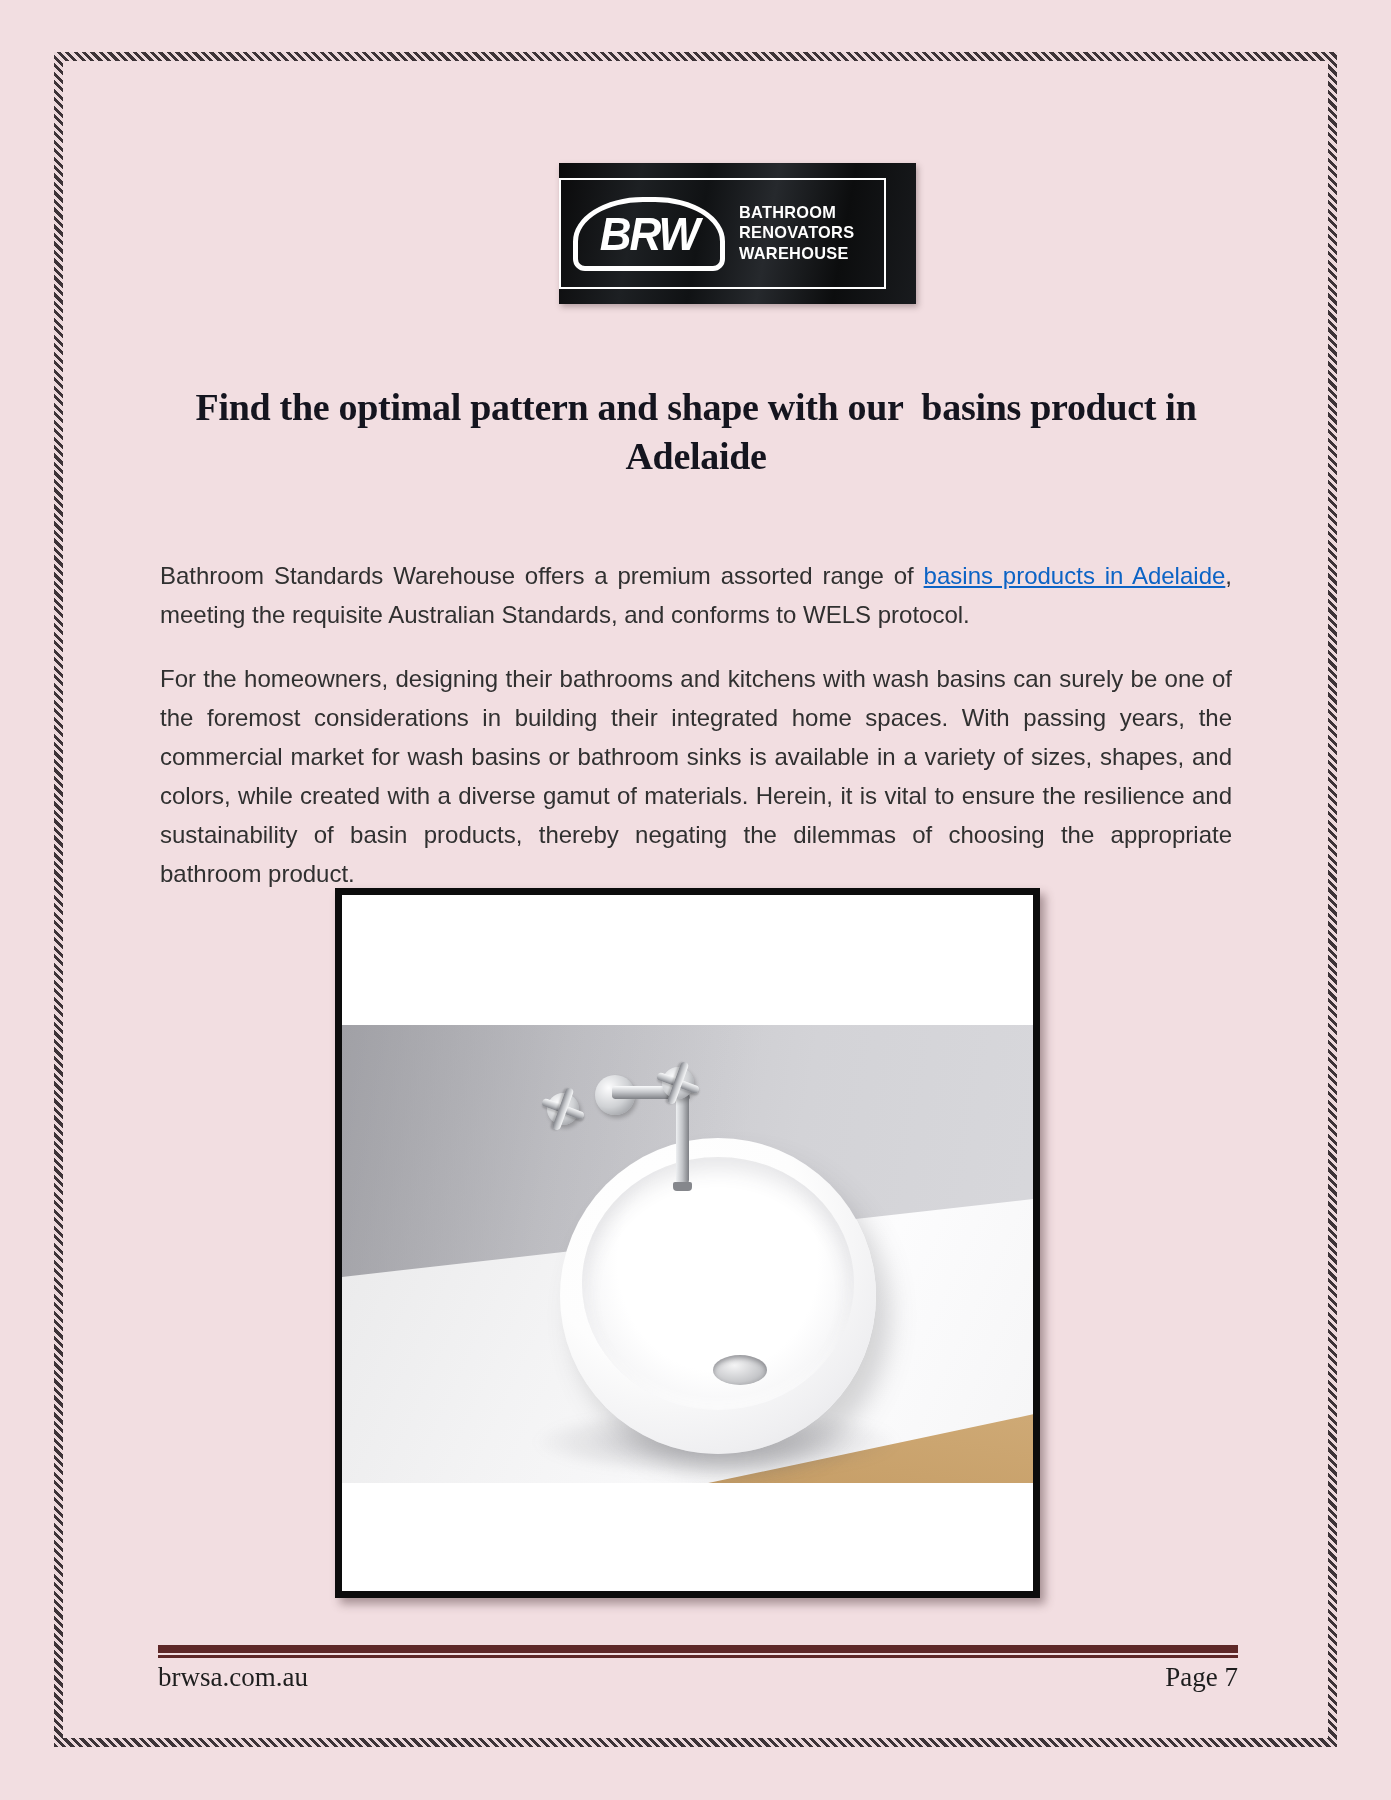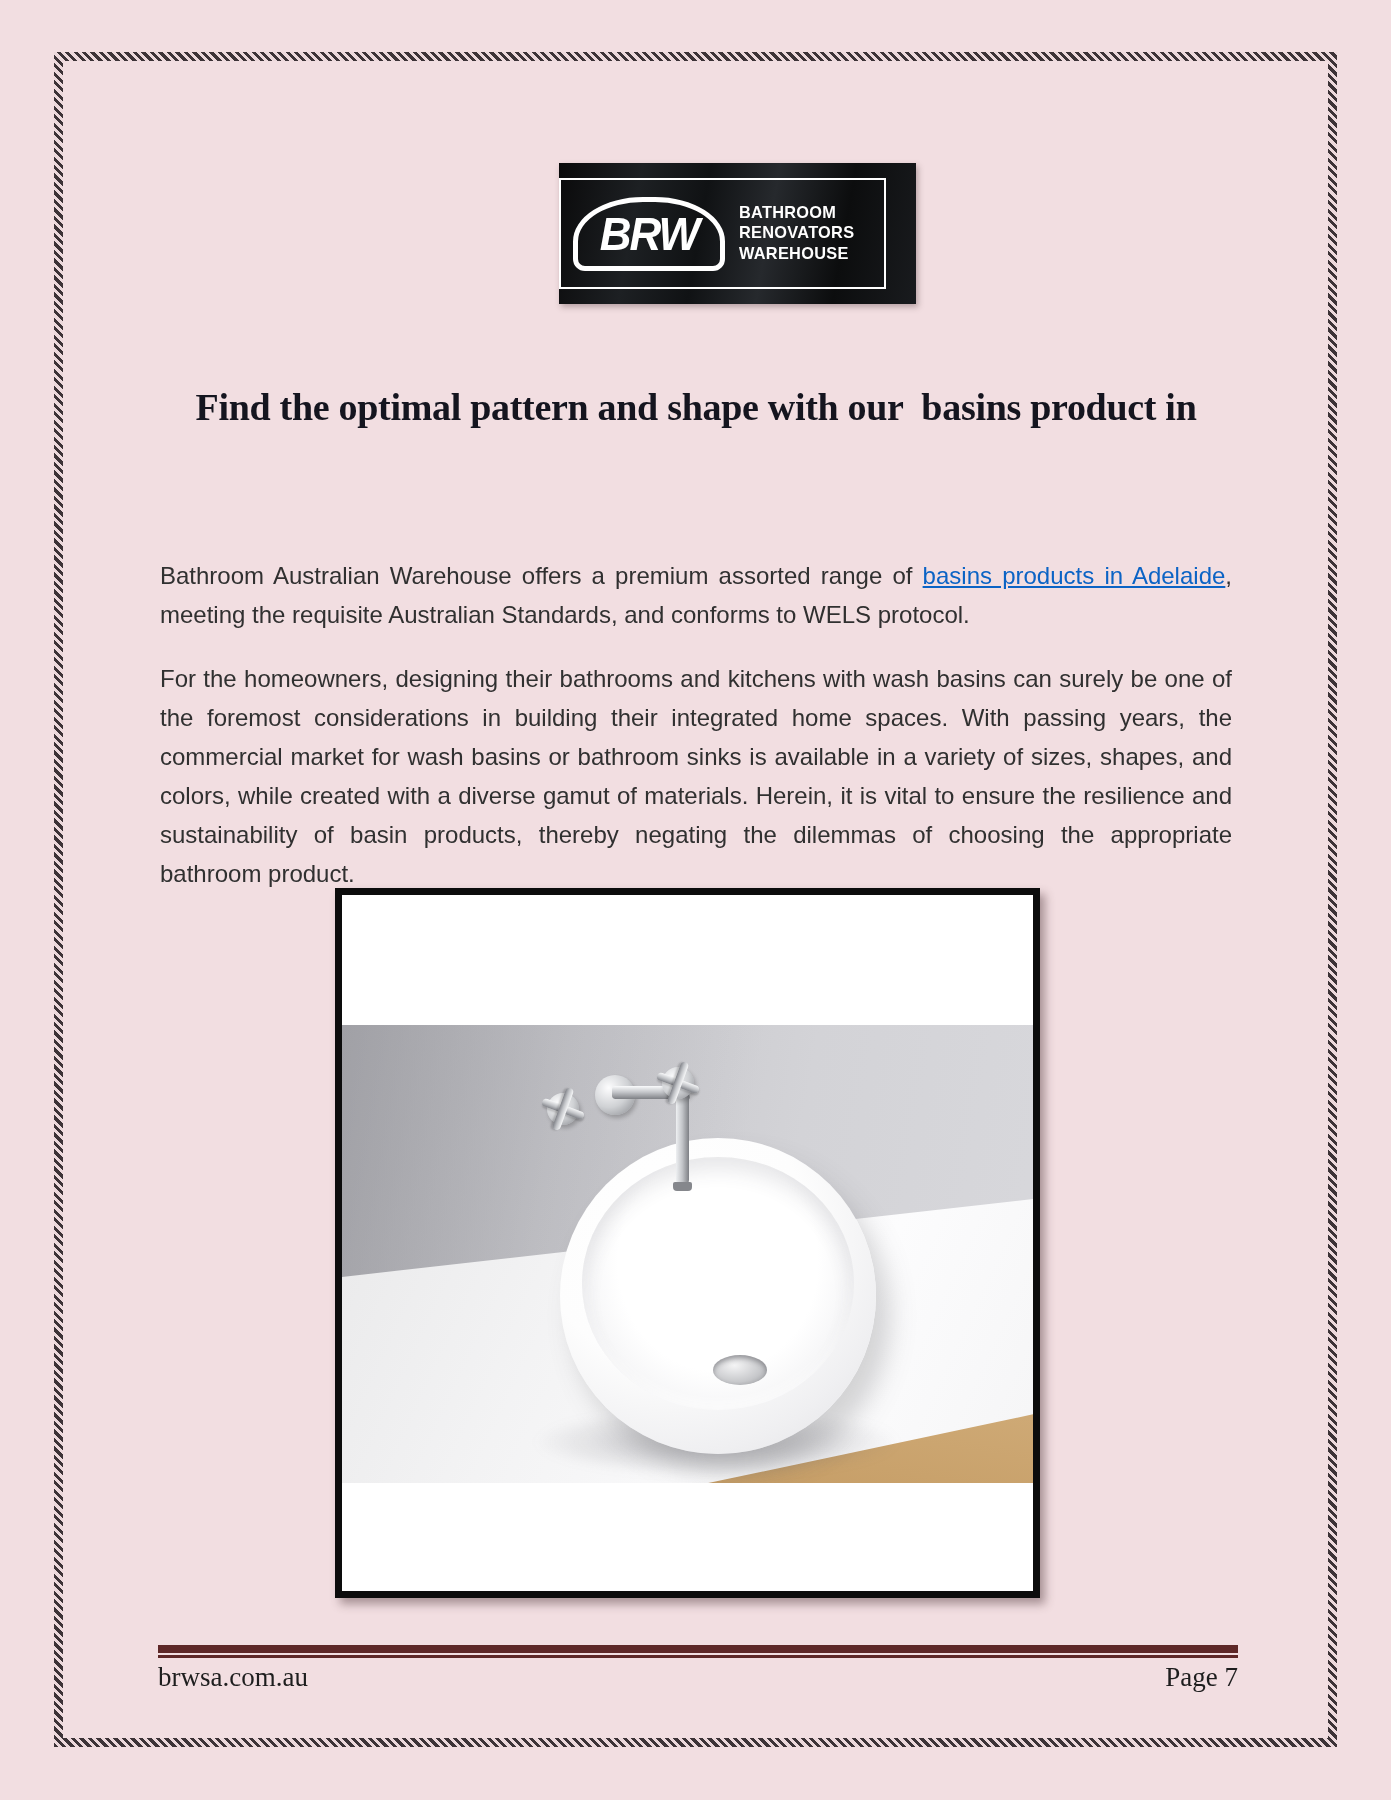--- a/index.html
+++ b/index.html
@@ -179,24 +179,25 @@
     <div class="logo-name">
       <div>BATHROOM</div>
       <div>RENOVATORS</div>
       <div>WAREHOUSE</div>
     </div>
   </div>
 </div>
 
 <h1 class="doc-title">
   <span class="t-line">Find the optimal pattern and shape with our  basins product in</span>
+  <span class="t-line">Adelaide</span>
 </h1>
 
 <div class="bodytext">
-  <p><span>Bathroom Australian Warehouse offers a premium assorted range of </span><a class="doc-link">basins products in Adelaide</a><span>, meeting the requisite Australian Standards, and conforms to WELS protocol.</span></p>
+  <p><span>Bathroom Standards Warehouse offers a premium assorted range of </span><a class="doc-link">basins products in Adelaide</a><span>, meeting the requisite Australian Standards, and conforms to WELS protocol.</span></p>
   <p>For the homeowners, designing their bathrooms and kitchens with wash basins can surely be one of the foremost considerations in building their integrated home spaces. With passing years, the commercial market for wash basins or bathroom sinks is available in a variety of sizes, shapes, and colors, while created with a diverse gamut of materials. Herein, it is vital to ensure the resilience and sustainability of basin products, thereby negating the dilemmas of choosing the appropriate bathroom product.</p>
 </div>
 
 <div class="figure">
   <div class="photo">
     <div class="wall-shade"></div>
     <div class="bench-wood"></div>
     <div class="bench-marble"></div>
     <div class="basin-shadow"></div>
     <div class="basin">

